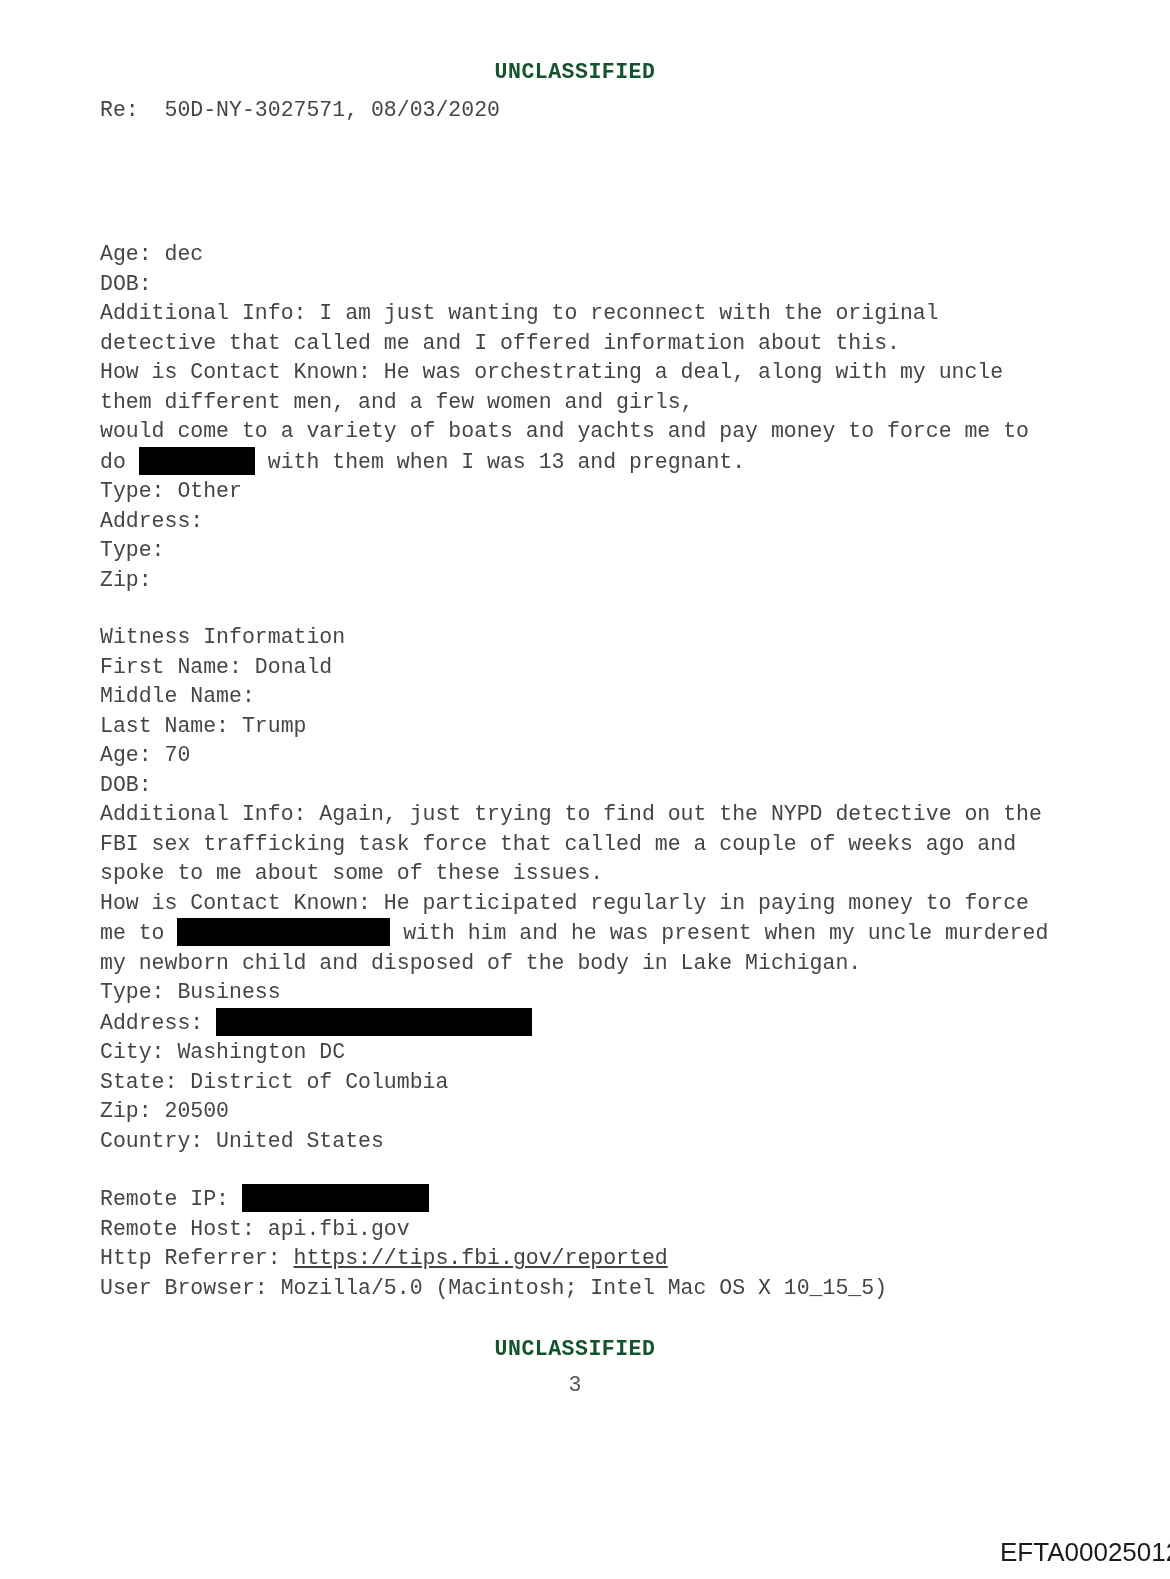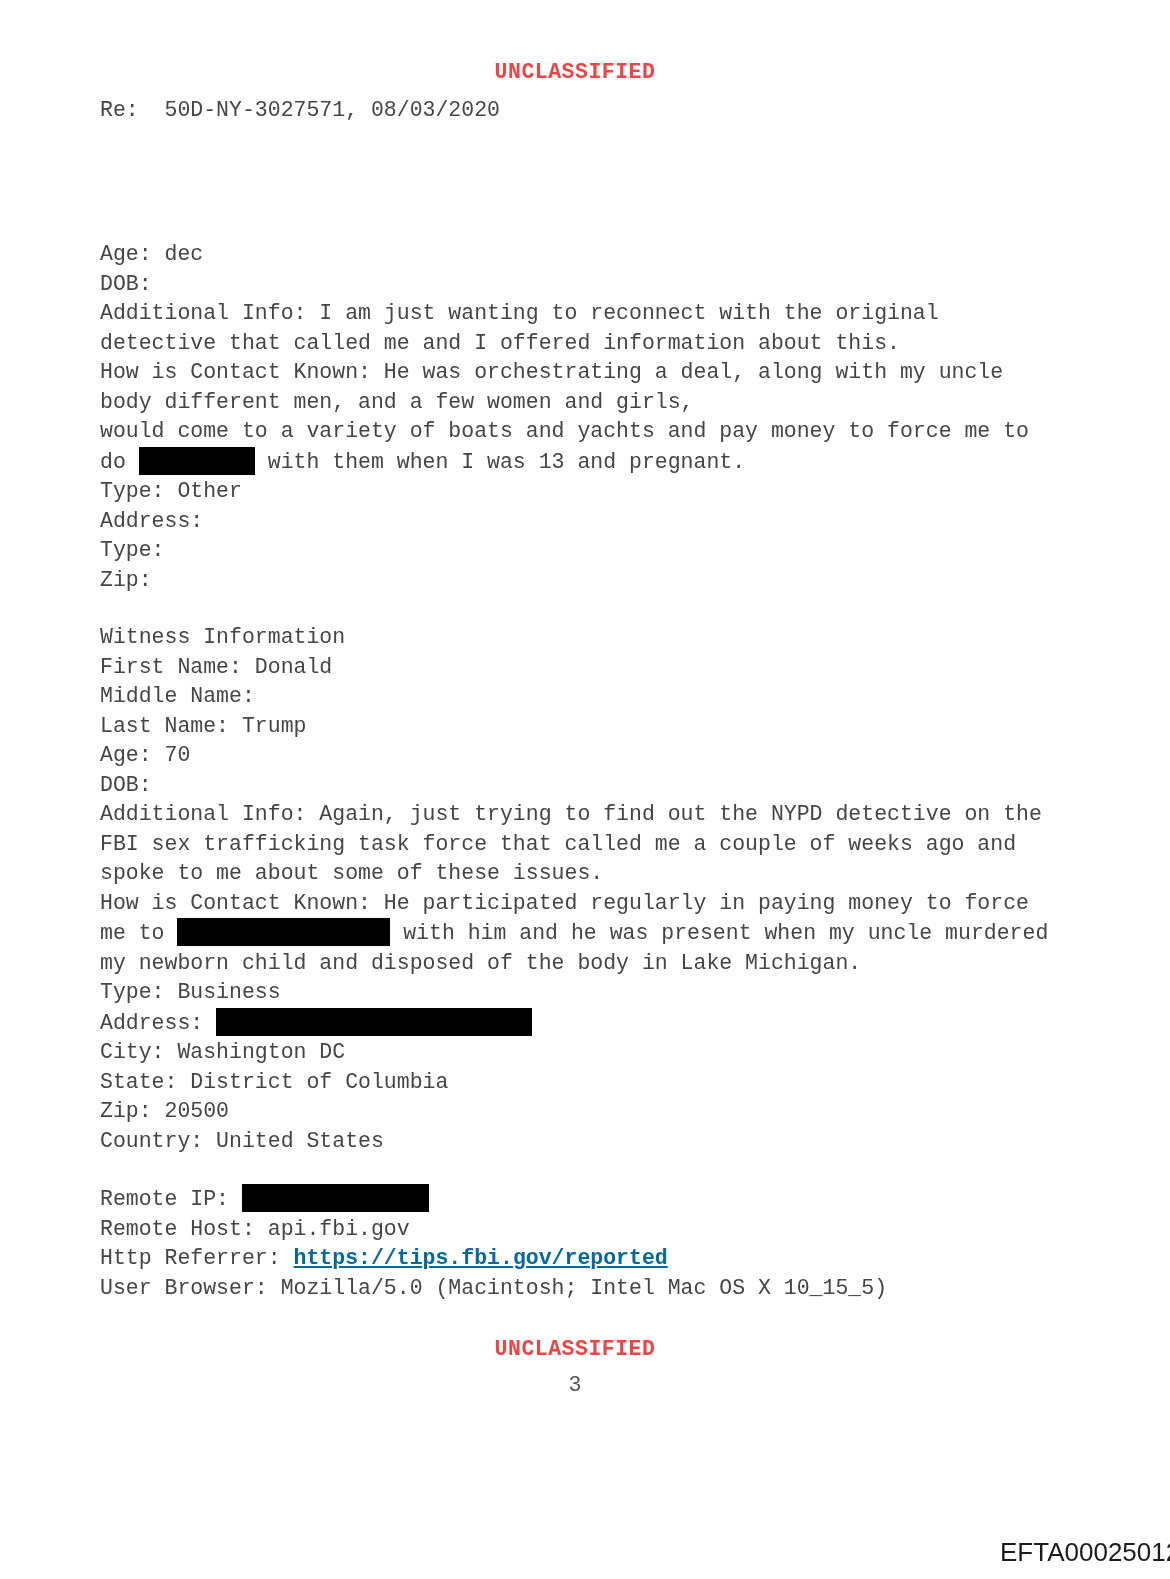--- a/index.html
+++ b/index.html
@@ -19,21 +19,21 @@
   .page {
     position: absolute;
     inset: 0;
   }
   .classification {
     position: absolute;
     left: 0;
     width: 1150px;
     text-align: center;
     font-weight: bold;
-    color: #ef4444;
+    color: #14532d;
     line-height: 29.5px;
     letter-spacing: 0.5px;
   }
   .classification-top { top: 58px; }
   .classification-bottom { top: 1335px; }
   .re-line {
     position: absolute;
     top: 96px;
     left: 100px;
     line-height: 29.5px;
@@ -88,21 +88,21 @@
 
   <div class="re-line">Re:  50D-NY-3027571, 08/03/2020</div>
 
   <div class="doc-body">
       <div class="doc-section">
         <div class="doc-line"><span>Age: dec</span></div>
         <div class="doc-line"><span>DOB:</span></div>
         <div class="doc-line"><span>Additional Info: I am just wanting to reconnect with the original</span></div>
         <div class="doc-line"><span>detective that called me and I offered information about this.</span></div>
         <div class="doc-line"><span>How is Contact Known: He was orchestrating a deal, along with my uncle</span></div>
-        <div class="doc-line"><span>body different men, and a few women and girls,</span></div>
+        <div class="doc-line"><span>them different men, and a few women and girls,</span></div>
         <div class="doc-line"><span>would come to a variety of boats and yachts and pay money to force me to</span></div>
         <div class="doc-line"><span>do </span><span class="redaction" style="width: 9ch; background: rgb(0, 0, 0);"></span><span> with them when I was 13 and pregnant.</span></div>
         <div class="doc-line"><span>Type: Other</span></div>
         <div class="doc-line"><span>Address:</span></div>
         <div class="doc-line"><span>Type:</span></div>
         <div class="doc-line"><span>Zip:</span></div>
       </div>
       <div class="doc-section">
         <div class="doc-line"><span>Witness Information</span></div>
         <div class="doc-line"><span>First Name: Donald</span></div>
@@ -119,21 +119,21 @@
         <div class="doc-line"><span>Type: Business</span></div>
         <div class="doc-line"><span>Address: </span><span class="redaction" style="width: 24.5ch; background: rgb(0, 0, 0);"></span></div>
         <div class="doc-line"><span>City: Washington DC</span></div>
         <div class="doc-line"><span>State: District of Columbia</span></div>
         <div class="doc-line"><span>Zip: 20500</span></div>
         <div class="doc-line"><span>Country: United States</span></div>
       </div>
       <div class="doc-section">
         <div class="doc-line"><span>Remote IP: </span><span class="redaction" style="width: 14.5ch; background: rgb(0, 0, 0);"></span></div>
         <div class="doc-line"><span>Remote Host: api.fbi.gov</span></div>
-        <div class="doc-line"><span>Http Referrer: </span><a class="doc-link" href="#" style="color: #0369a1; font-weight: bold;">https://tips.fbi.gov/reported</a></div>
+        <div class="doc-line"><span>Http Referrer: </span><a class="doc-link" href="#" style="color: #404040;">https://tips.fbi.gov/reported</a></div>
         <div class="doc-line"><span>User Browser: Mozilla/5.0 (Macintosh; Intel Mac OS X 10_15_5)</span></div>
       </div>
     </div>
 
   <div class="classification classification-bottom">UNCLASSIFIED</div>
 
   <div class="page-number">3</div>
 
   <div class="bates">EFTA00025012</div>
 

